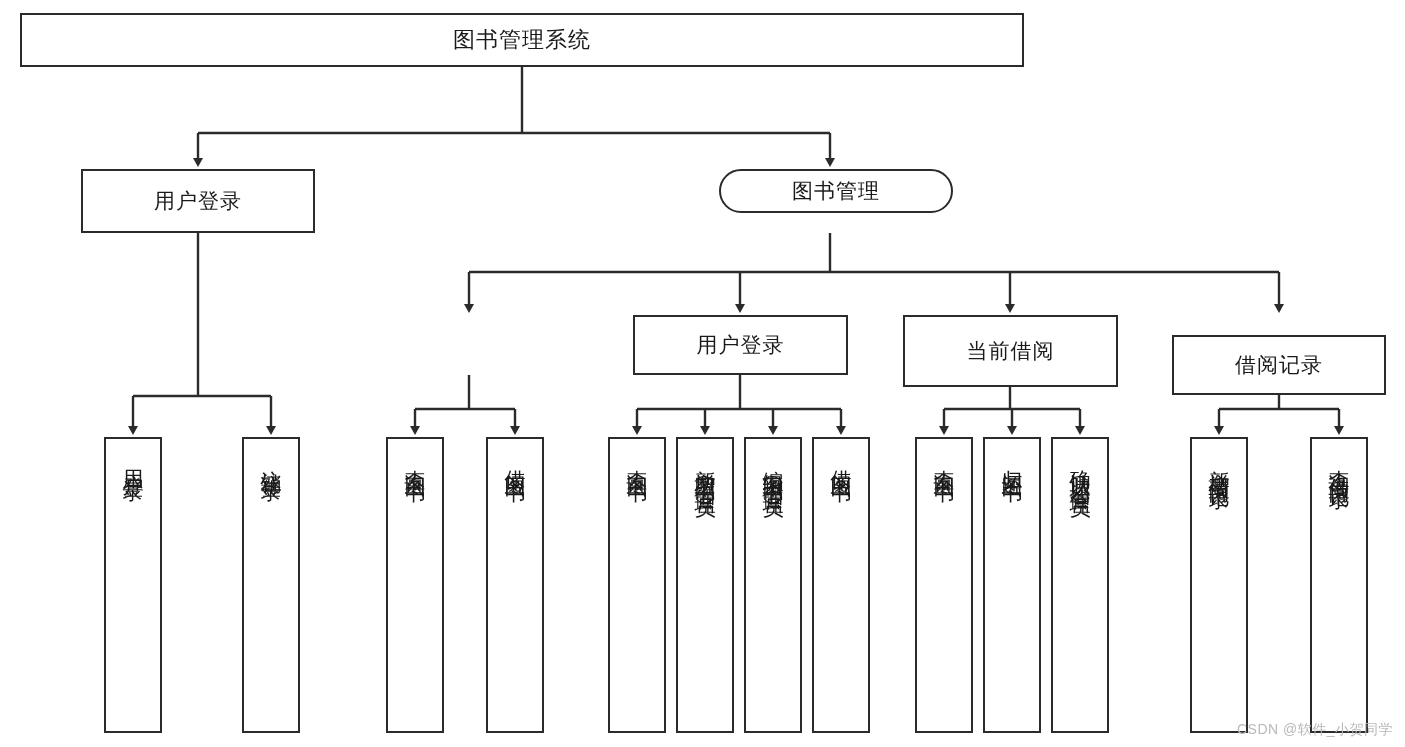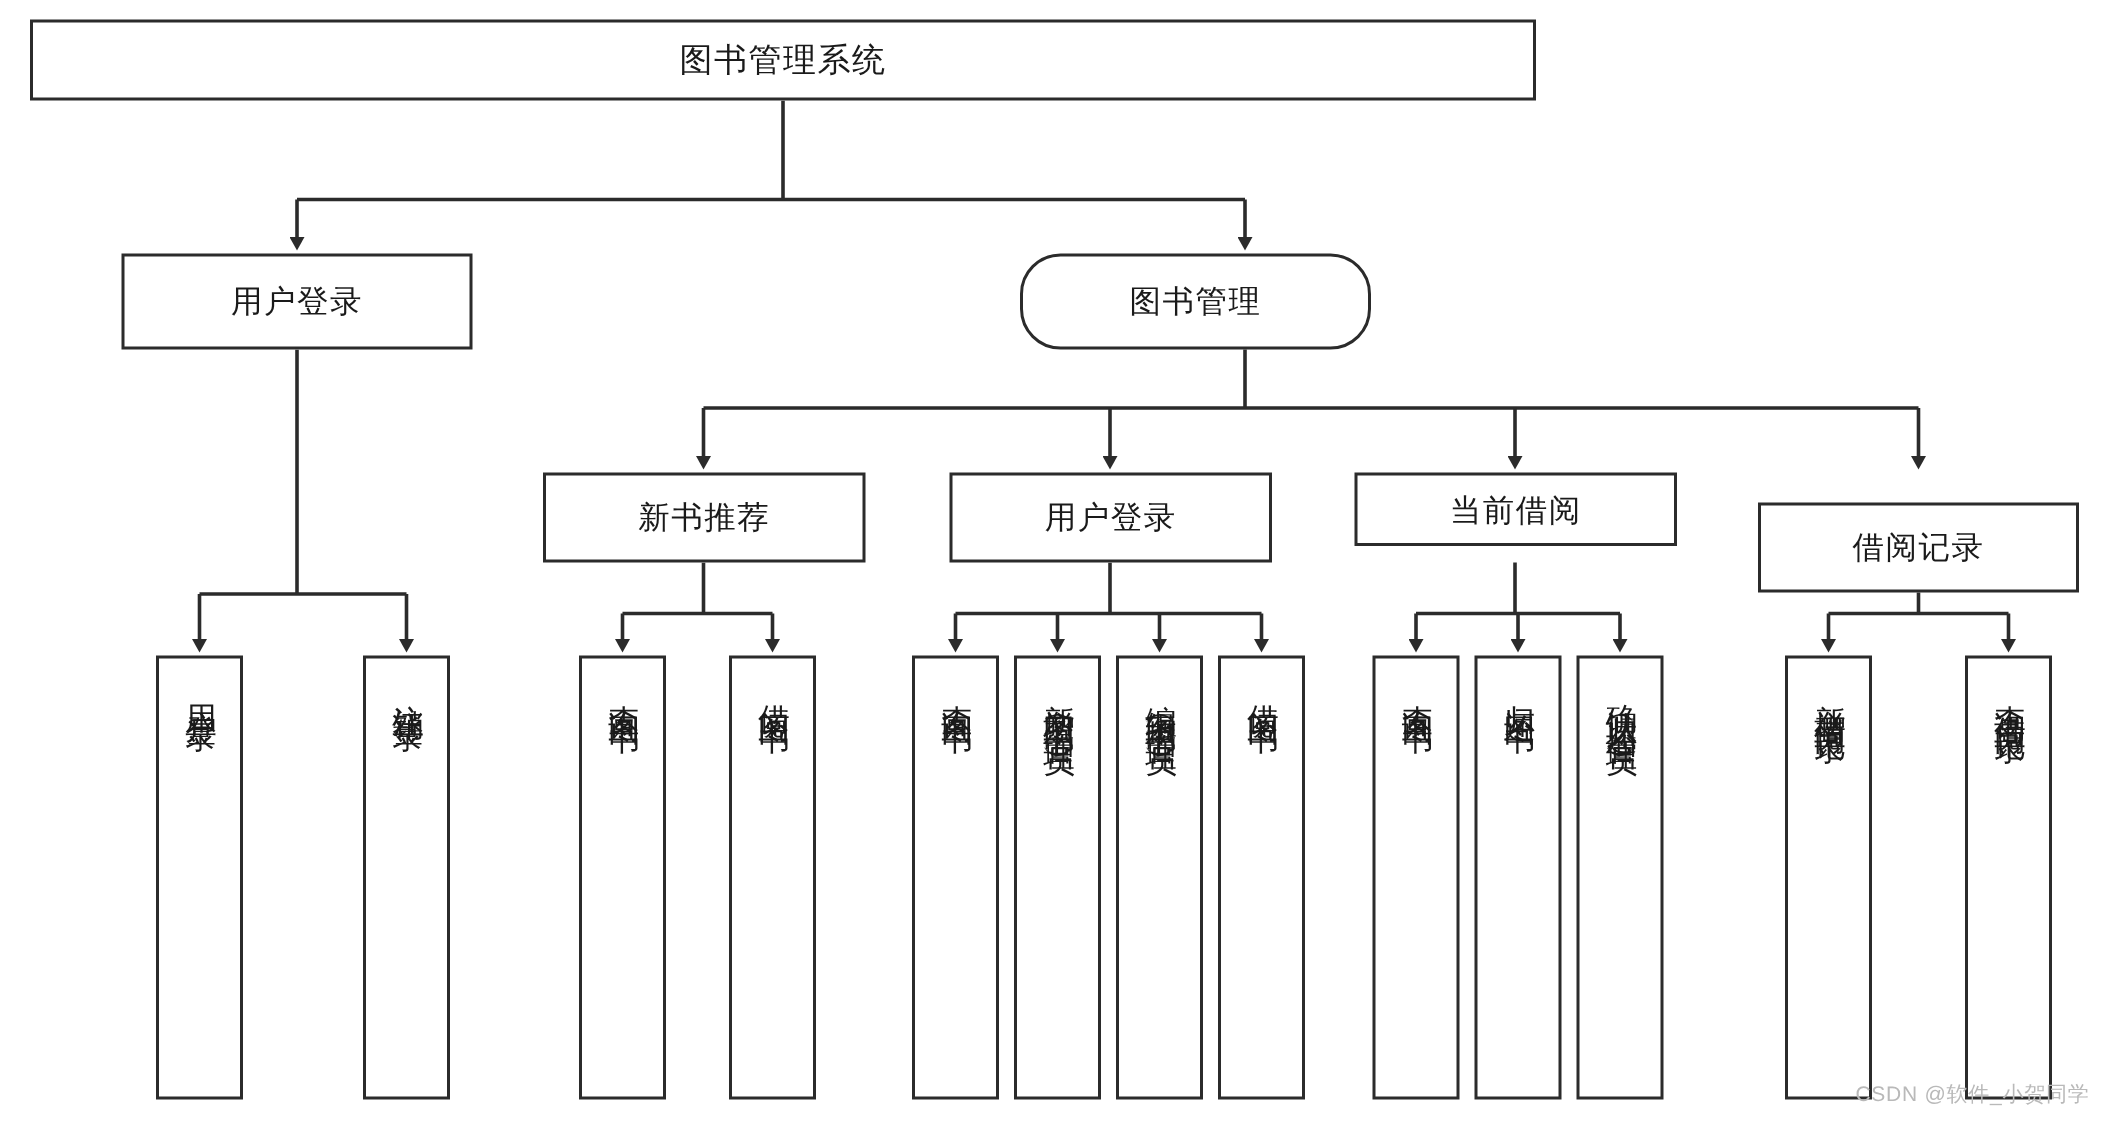--- a/index.html
+++ b/index.html
@@ -121,31 +121,28 @@
     </g>
   </svg>
 
   <div class="node h root" style="left:20px; top:13px; width:1004px; height:54px;">
     <span>图书管理系统</span>
   </div>
 
   <div class="node h" style="left:81px; top:169px; width:234px; height:64px;">
     <span>用户登录</span>
   </div>
-  <div class="node h" style="left:680px; top:169px; width:234px; height:64px;border-radius:27px;">
+  <div class="node h" style="left:719px; top:169px; width:234px; height:44px;border-radius:27px;">
     <span>图书管理</span>
   </div>
 
-  <div class="node h" style="left:362px; top:315px; width:215px; height:60px;">
-    <span>新书推荐</span>
-  </div>
   <div class="node h" style="left:633px; top:315px; width:215px; height:60px;">
     <span>用户登录</span>
   </div>
-  <div class="node h" style="left:903px; top:315px; width:215px; height:49px;">
+  <div class="node h" style="left:903px; top:315px; width:215px; height:72px;">
     <span>当前借阅</span>
   </div>
   <div class="node h" style="left:1172px; top:315px; width:214px; height:60px;margin-top:20px;">
     <span>借阅记录</span>
   </div>
 
   <div class="node v" style="left:104px; top:437px; width:58px; height:296px;">
     <span class="vtext">用户登录</span>
   </div>
   <div class="node v" style="left:242px; top:437px; width:58px; height:296px;">

